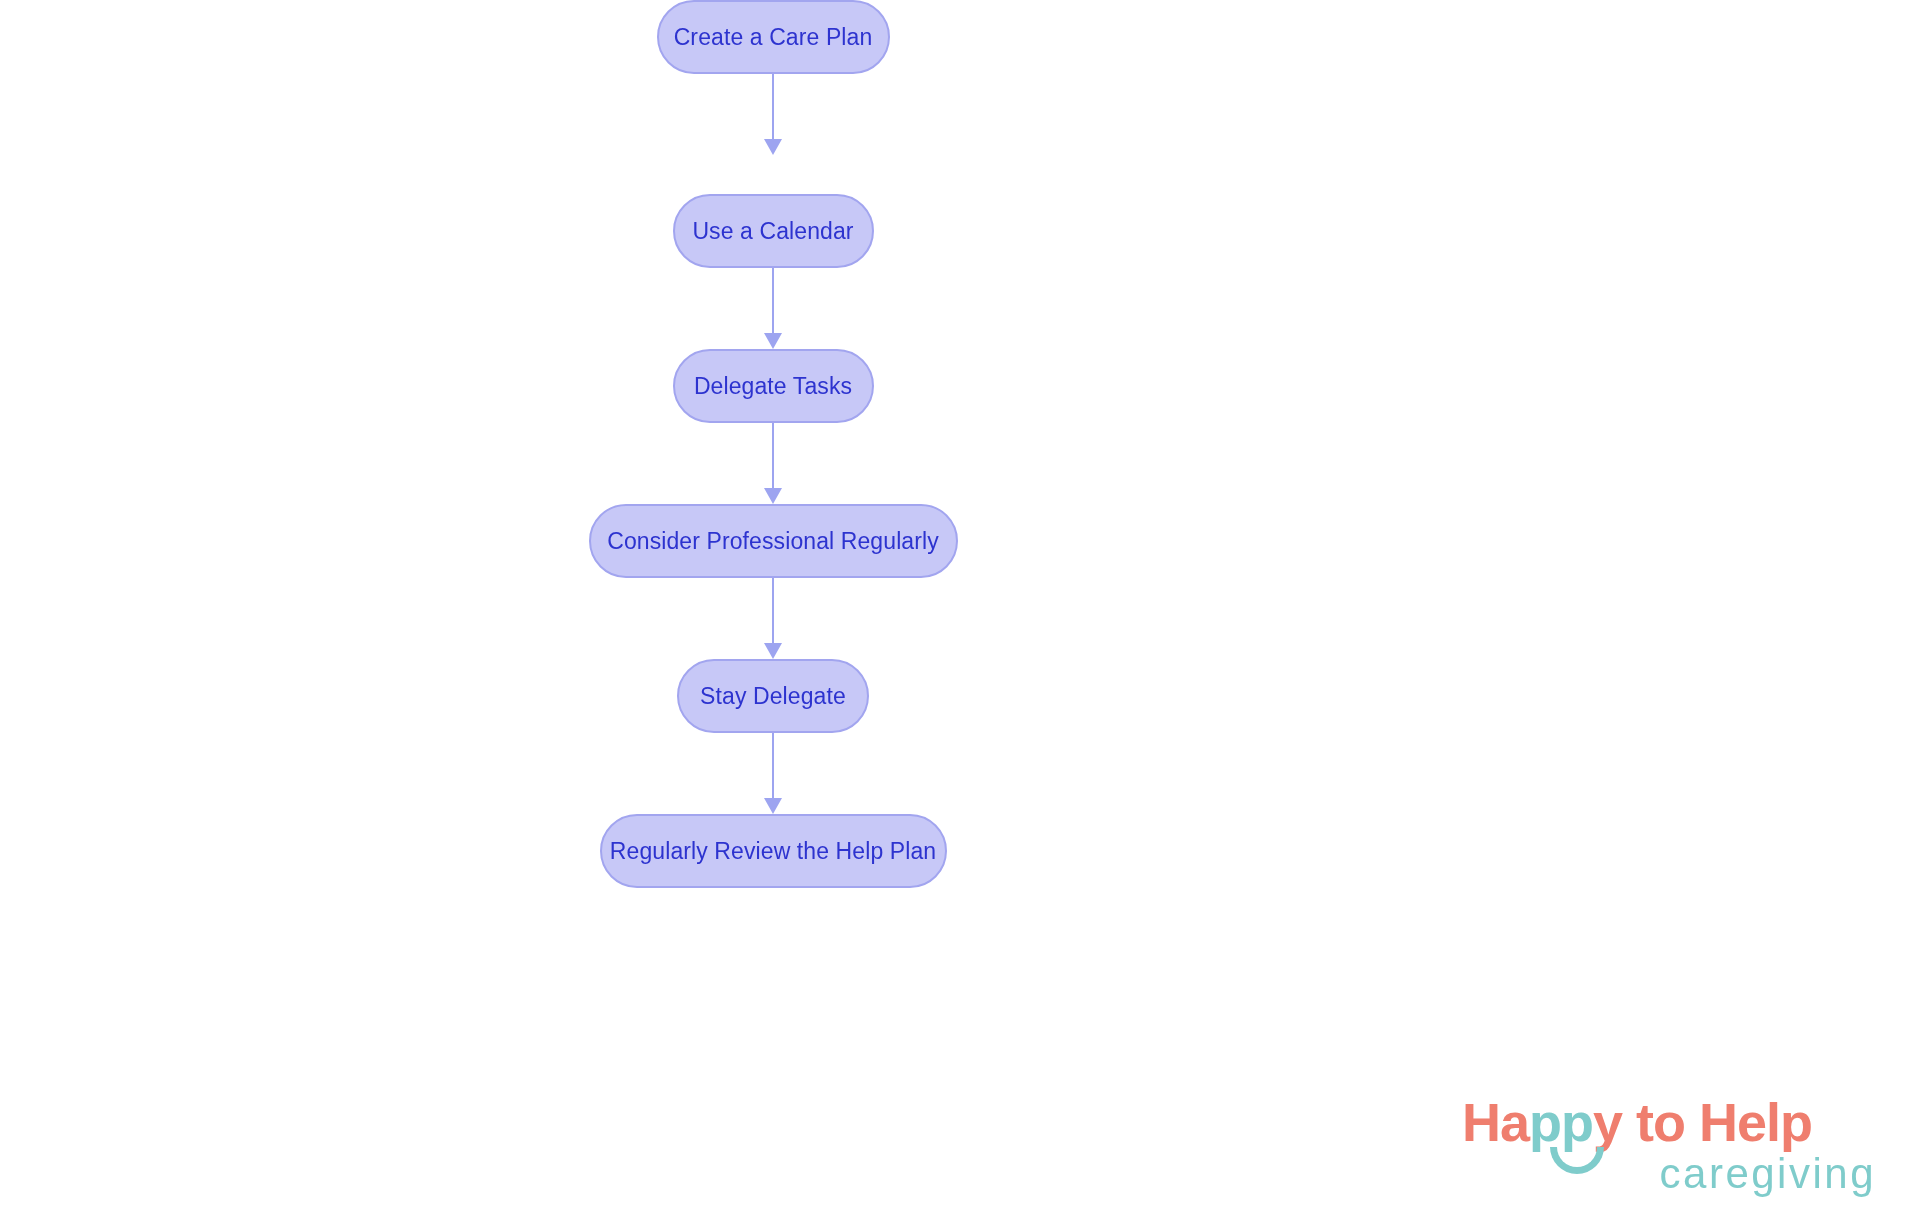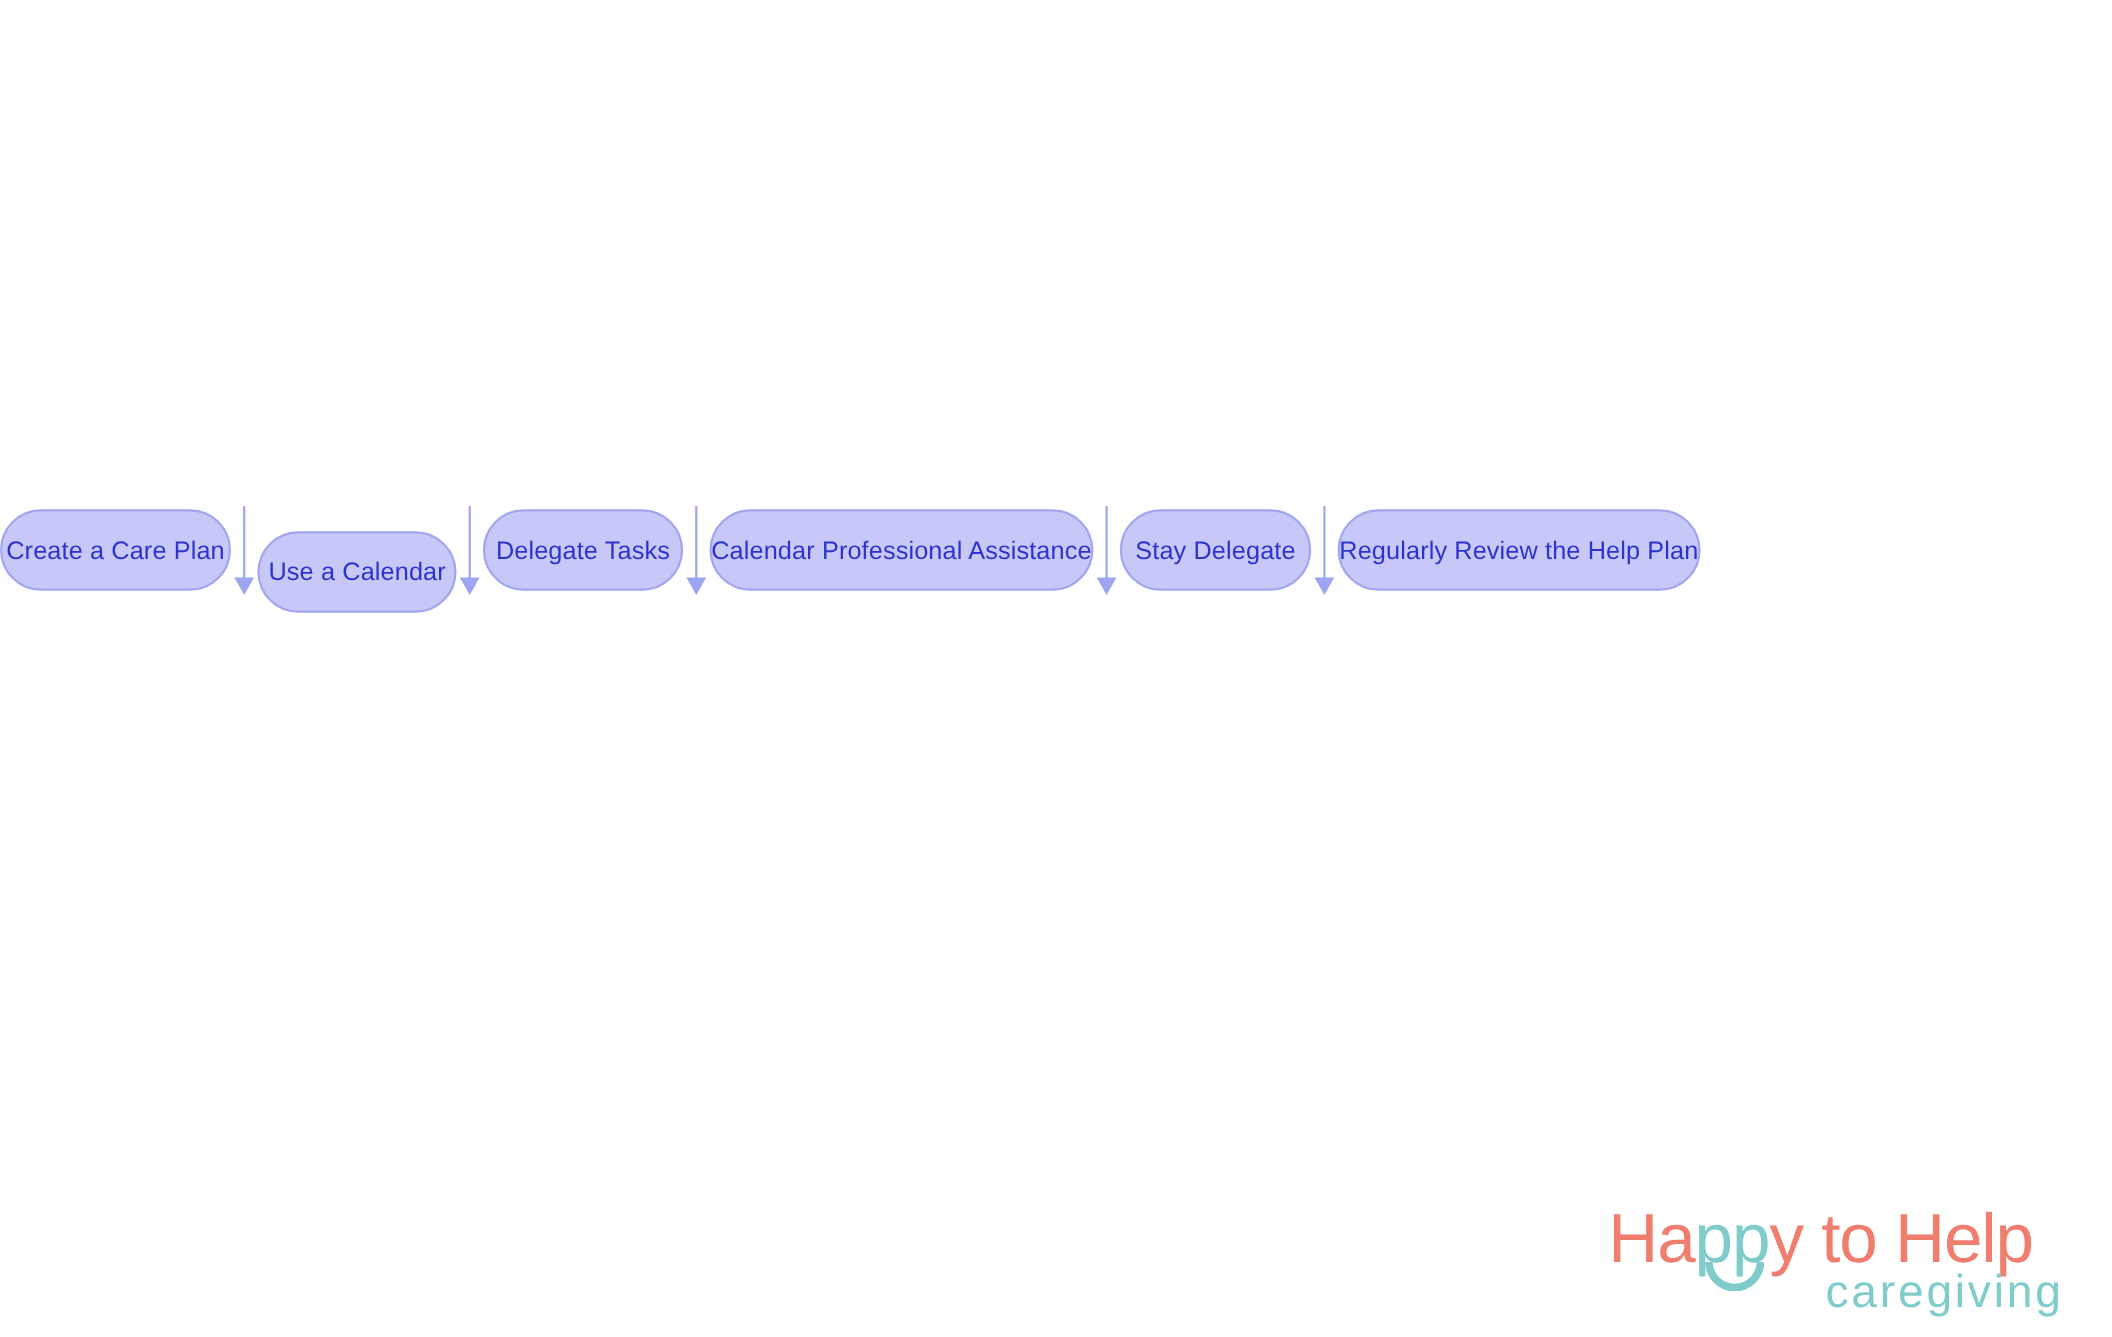--- a/index.html
+++ b/index.html
@@ -24,21 +24,21 @@
   }
 
   
   .flow {
     position: absolute;
     left: 0;
     top: 0;
     width: 1546px;
     height: 1000px;
     display: flex;
-    flex-direction: row;
+    flex-direction: column;
     align-items: center;
   }
 
   .node {
     box-sizing: border-box;
     background: #c7c8f7;
     border: 2px solid #a2a5ef;
     border-radius: 999px;
     color: #2d33cf;
     display: flex;
@@ -92,22 +92,22 @@
     position: absolute;
     right: 38px;
     bottom: 12px;
     width: 420px;
     height: 108px;
   }
   .logo-wordmark {
     position: absolute;
     left: 0;
     top: 0;
-    font-size: 63px;
-    font-weight: normal;
+    font-size: 54px;
+    font-weight: bold;
     letter-spacing: -1px;
     color: #ef7e6e;
     line-height: 1;
     white-space: nowrap;
   }
   .logo-wordmark .teal { color: #7fcccb; }
   .smile {
     position: absolute;
     left: 88px;
     top: 52px;
@@ -157,21 +157,21 @@
     <div class="node n2">
       <span>Delegate Tasks</span>
     </div>
 
     <div class="connector">
       <span class="stem"></span>
       <span class="head"></span>
     </div>
 
     <div class="node n3">
-      <span>Calendar Professional Assistance</span>
+      <span>Consider Professional Regularly</span>
     </div>
 
     <div class="connector">
       <span class="stem"></span>
       <span class="head"></span>
     </div>
 
     <div class="node n4">
       <span>Stay Delegate</span>
     </div>

